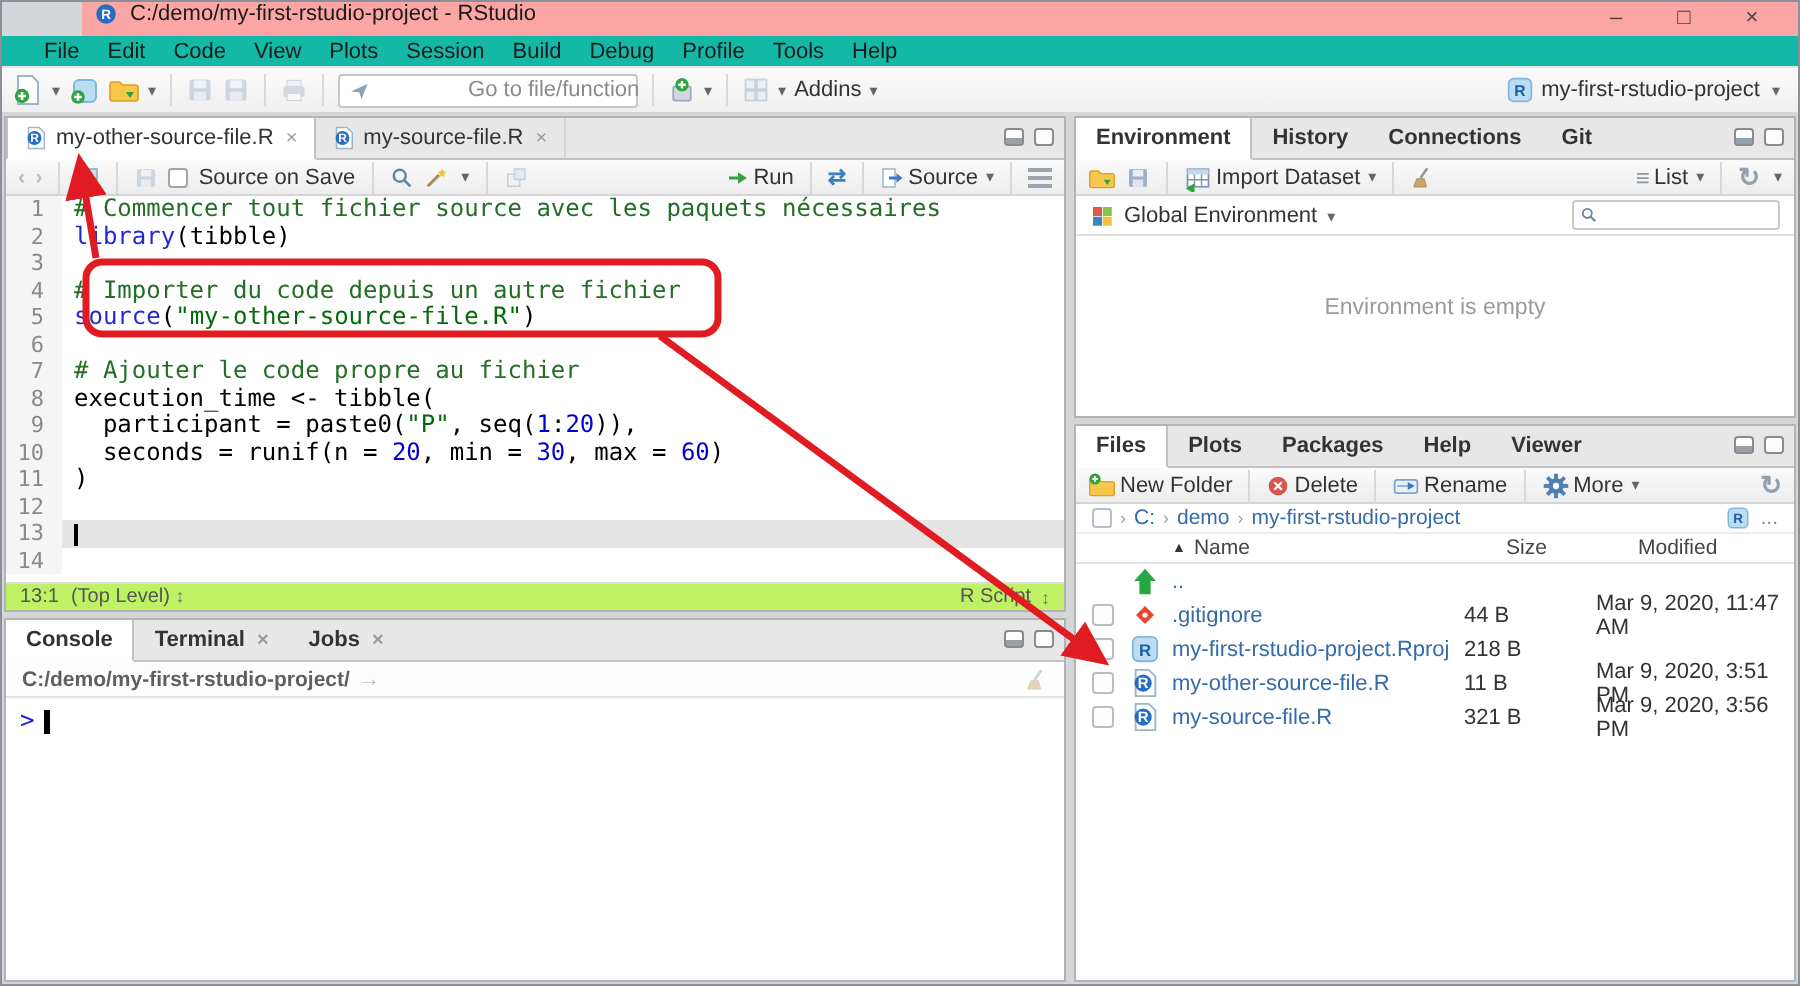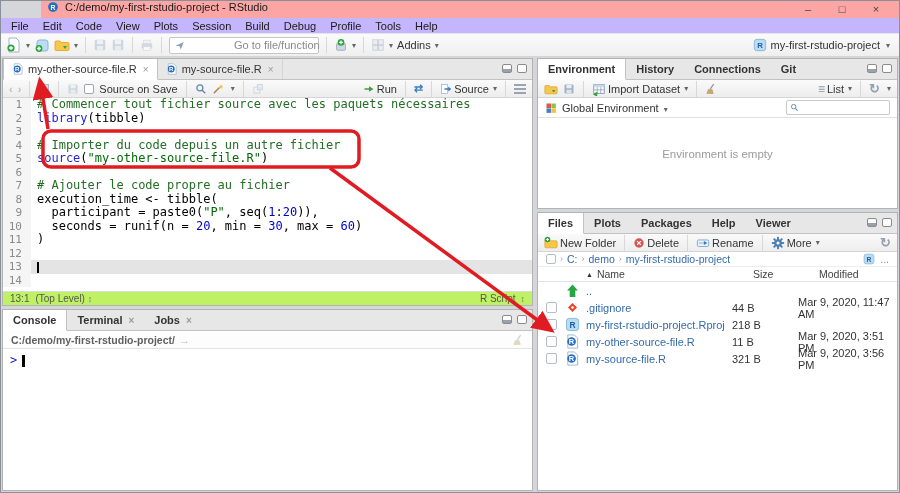--- a/index.html
+++ b/index.html
@@ -15,21 +15,21 @@
   svg.defs { position:absolute; width:0; height:0; }
   .ic { display:inline-block; vertical-align:middle; flex:none; }
   .i12{width:12px;height:12px}.i14{width:14px;height:14px}.i16{width:16px;height:16px}
 
   
   .titlebar{height:17px;background:#fca5a5;display:flex;padding:0 6px;font-size:11px;gap:6px;margin-left:40px;}
   .titlebar .title{color:#1a1a1a;}
   .wincontrols{margin-left:auto;display:flex;align-items:center;gap:0;}
   .wbtn{width:34px;text-align:center;font-size:11px;color:#444;line-height:17px;}
   
-  .menubar{height:15px;background:#c4b5fd;display:flex;align-items:center;font-size:11px;padding-left:3px;text-align:center;}
+  .menubar{height:15px;background:#14b8a6;display:flex;align-items:center;font-size:11px;padding-left:14px;text-align:center;}
   .menuitem{padding:0 7px;color:#1a1a1a;}
   
   .toolbar{height:24px;background:linear-gradient(#fbfbfb,#efeff0);border-top:1px solid #e6e6e6;border-bottom:1px solid #d5d5d5;display:flex;align-items:center;font-size:11px;padding:0 5px;gap:4px;color:#333;}
   .tsep{width:1px;height:16px;background:#d8d8d8;margin:0 3px;}
   .caret{font-size:8px;color:#666;margin-left:2px;}
   .tgroup{display:flex;align-items:center;gap:2px;}
   .goto{display:flex;align-items:center;border:1px solid #c6c6c6;border-radius:2px;background:#fff;height:17px;width:150px;padding:0 4px;gap:4px;}
   .goto input{border:none;outline:none;font-size:11px;width:120px;font-family:"Liberation Sans",sans-serif;color:#333;background:transparent;margin-left:44px;}
   .goto input::placeholder{color:#8a8a8a;}
   .projectsel{margin-left:auto;display:flex;align-items:center;gap:4px;color:#333;padding-right:4px;}

